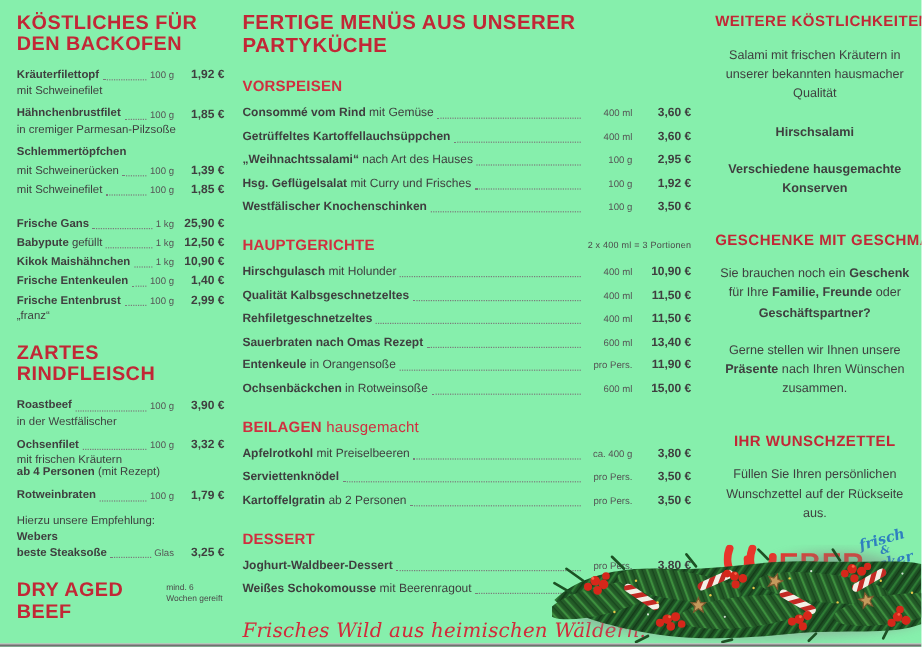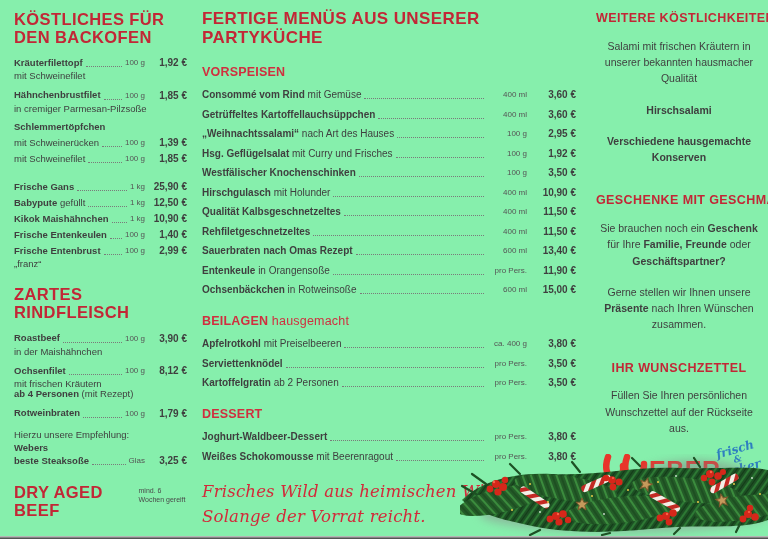--- a/index.html
+++ b/index.html
@@ -144,27 +144,27 @@
 
     <div class="sect">
       <div class="grunge h-left">ZARTES RINDFLEISCH</div>
 
       <div class="row">
         <span class="nm"><b>Roastbeef</b></span>
         <span class="dots"></span>
         <span class="unit">100 g</span>
         <span class="price">3,90 €</span>
       </div>
-      <div class="sub">in der Maishähnchen</div>
+      <div class="sub">in der Westfälischer</div>
 
       <div class="row">
         <span class="nm"><b>Ochsenfilet</b></span>
         <span class="dots"></span>
         <span class="unit">100 g</span>
-        <span class="price">8,12 €</span>
+        <span class="price">3,32 €</span>
       </div>
       <div class="sub" style="margin-bottom:0">mit frischen Kräutern</div>
       <div class="sub"><b>ab 4 Personen</b><span> (mit Rezept)</span></div>
 
       <div class="row">
         <span class="nm"><b>Rotweinbraten</b></span>
         <span class="dots"></span>
         <span class="unit">100 g</span>
         <span class="price">1,79 €</span>
       </div>
@@ -218,20 +218,24 @@
       <span class="unit">100 g</span>
       <span class="price">1,92 €</span>
     </div>
     <div class="row">
       <span class="nm"><b>Westfälischer Knochenschinken</b></span>
       <span class="dots"></span>
       <span class="unit">100 g</span>
       <span class="price">3,50 €</span>
     </div>
 
+    <div class="subhead headrow">
+      <span>HAUPTGERICHTE</span>
+      <span class="portion-note">2 x 400 ml = 3 Portionen</span>
+    </div>
 
     <div class="row">
       <span class="nm"><b>Hirschgulasch</b><span class="rr"> mit Holunder</span></span>
       <span class="dots"></span>
       <span class="unit">400 ml</span>
       <span class="price">10,90 €</span>
     </div>
     <div class="row">
       <span class="nm"><b>Qualität Kalbsgeschnetzeltes</b></span>
       <span class="dots"></span>

